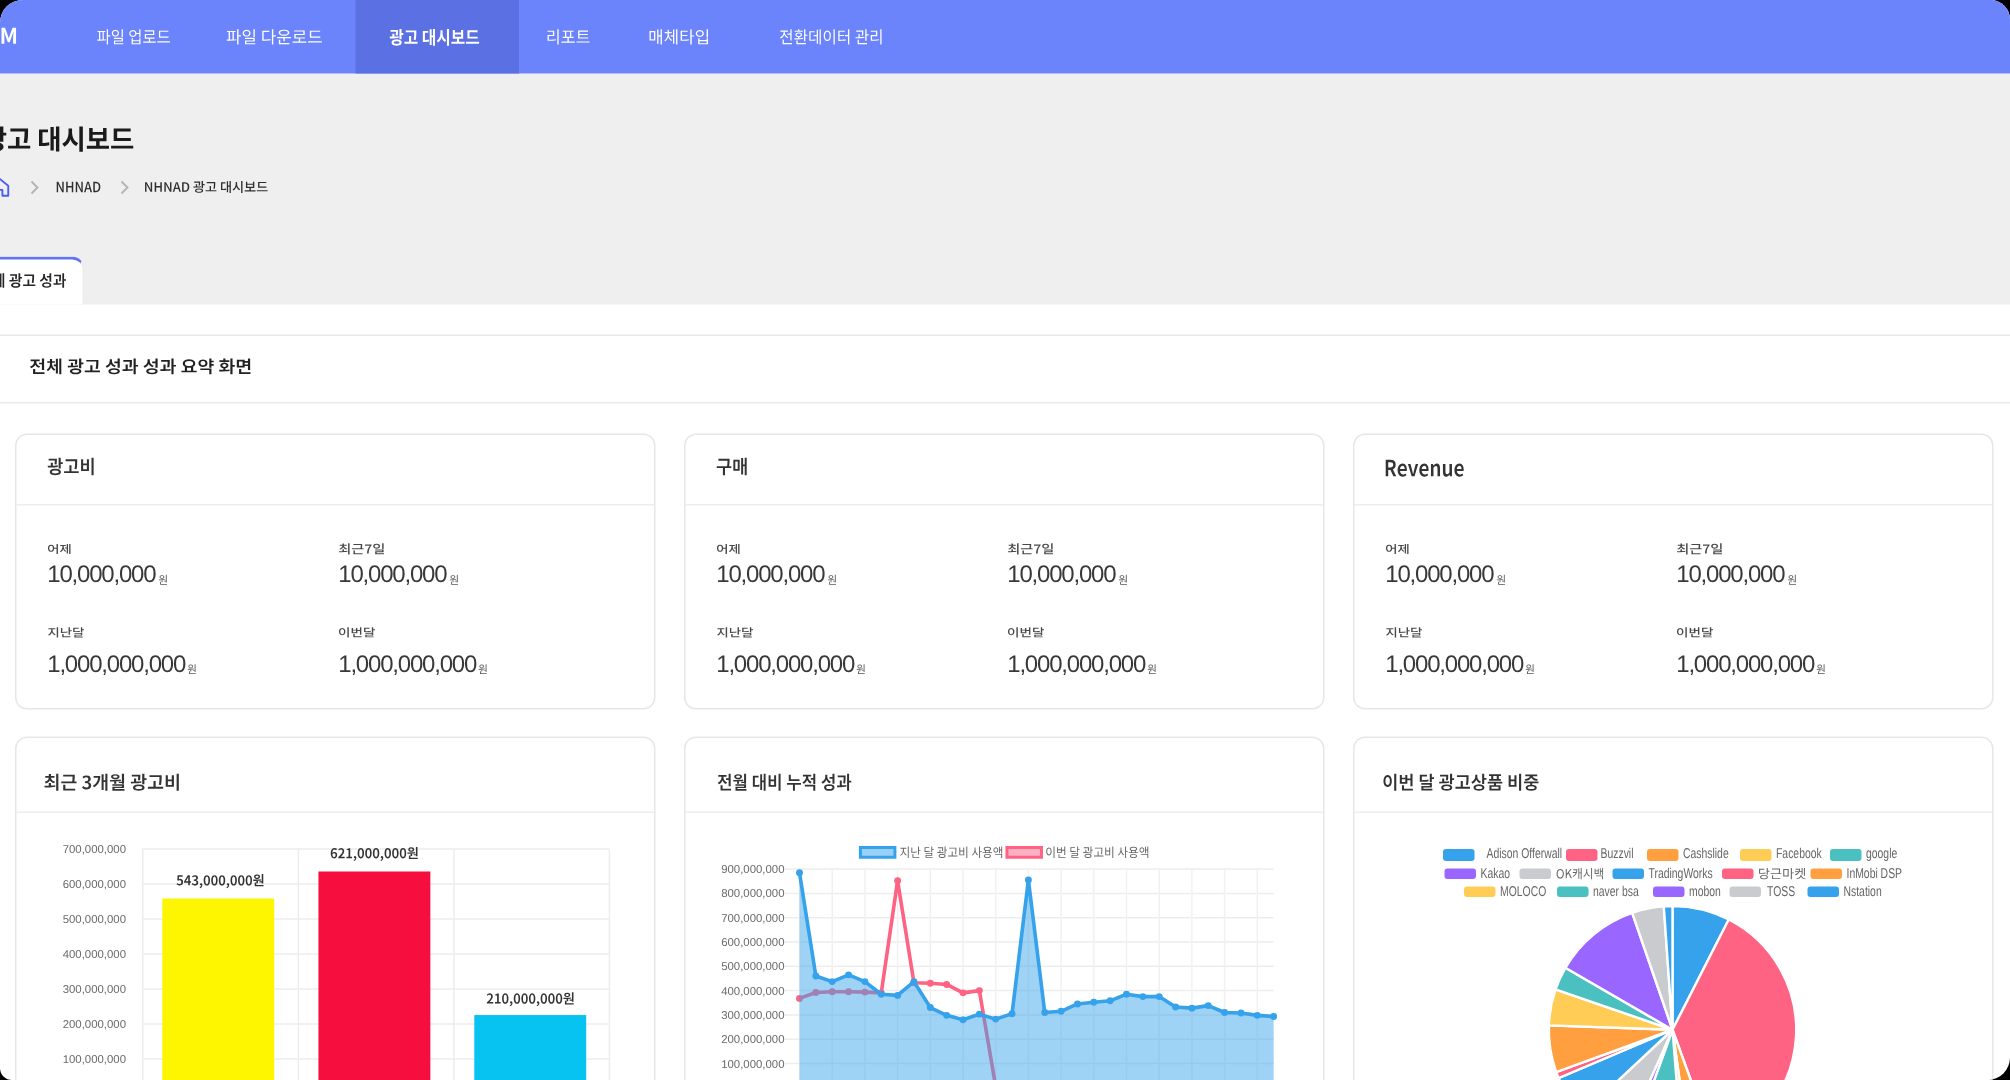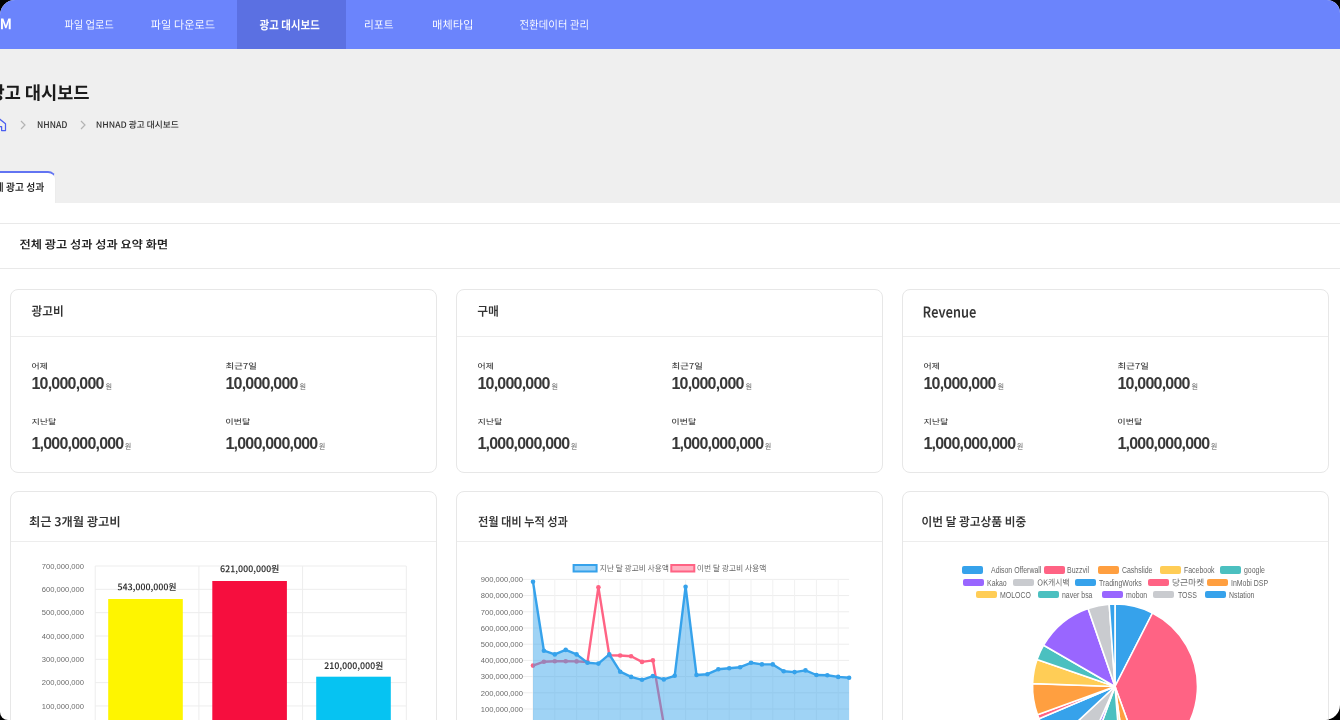--- a/index.html
+++ b/index.html
@@ -3,21 +3,21 @@
 *{margin:0;padding:0;box-sizing:border-box}
 body{width:1340px;height:720px;background:#000;overflow:hidden;font-family:"Liberation Sans",sans-serif}
 .win{position:absolute;left:0;top:0;width:1340px;height:720px;background:#fff;border-radius:15px 13px 15px 8px;overflow:hidden}
 .nav{position:absolute;left:0;top:0;width:1340px;height:49px;background:#6b84fc}
 .navactive{position:absolute;left:237px;top:0;width:108.5px;height:49px;background:#5b70e2}
 .ghead{position:absolute;left:0;top:49px;width:1340px;height:154px;background:#efefef}
 .tab{position:absolute;left:-44px;top:171px;width:100px;height:32px;background:#fff;border:1px solid #ececec;border-top:2.5px solid #6274f2;border-bottom:none;border-radius:8px 8px 0 0}
 .hline{position:absolute;left:0;width:1340px;height:1px;background:#e9e9e9}
 .card{position:absolute;background:#fff;border:1px solid #e7e7e7;border-radius:8px}
 .cdiv{position:absolute;left:0;right:0;height:1px;background:#ededed}
-.val{position:absolute;font-size:16px;font-weight:700;letter-spacing:-0.8px;color:#383838;line-height:16px;white-space:nowrap}
+.val{position:absolute;font-size:16px;font-weight:400;letter-spacing:-0.8px;color:#383838;line-height:16px;white-space:nowrap}
 </style></head>
 <body>
 <div class="win">
 <div class="ghead"></div>
 <div class="tab"></div>
 <div class="hline" style="top:223px"></div>
 <div class="hline" style="top:268px"></div>
 <div class="card" style="left:10px;top:289px;width:427px;height:184px">
       <div class="cdiv" style="top:46px"></div>
     </div>

